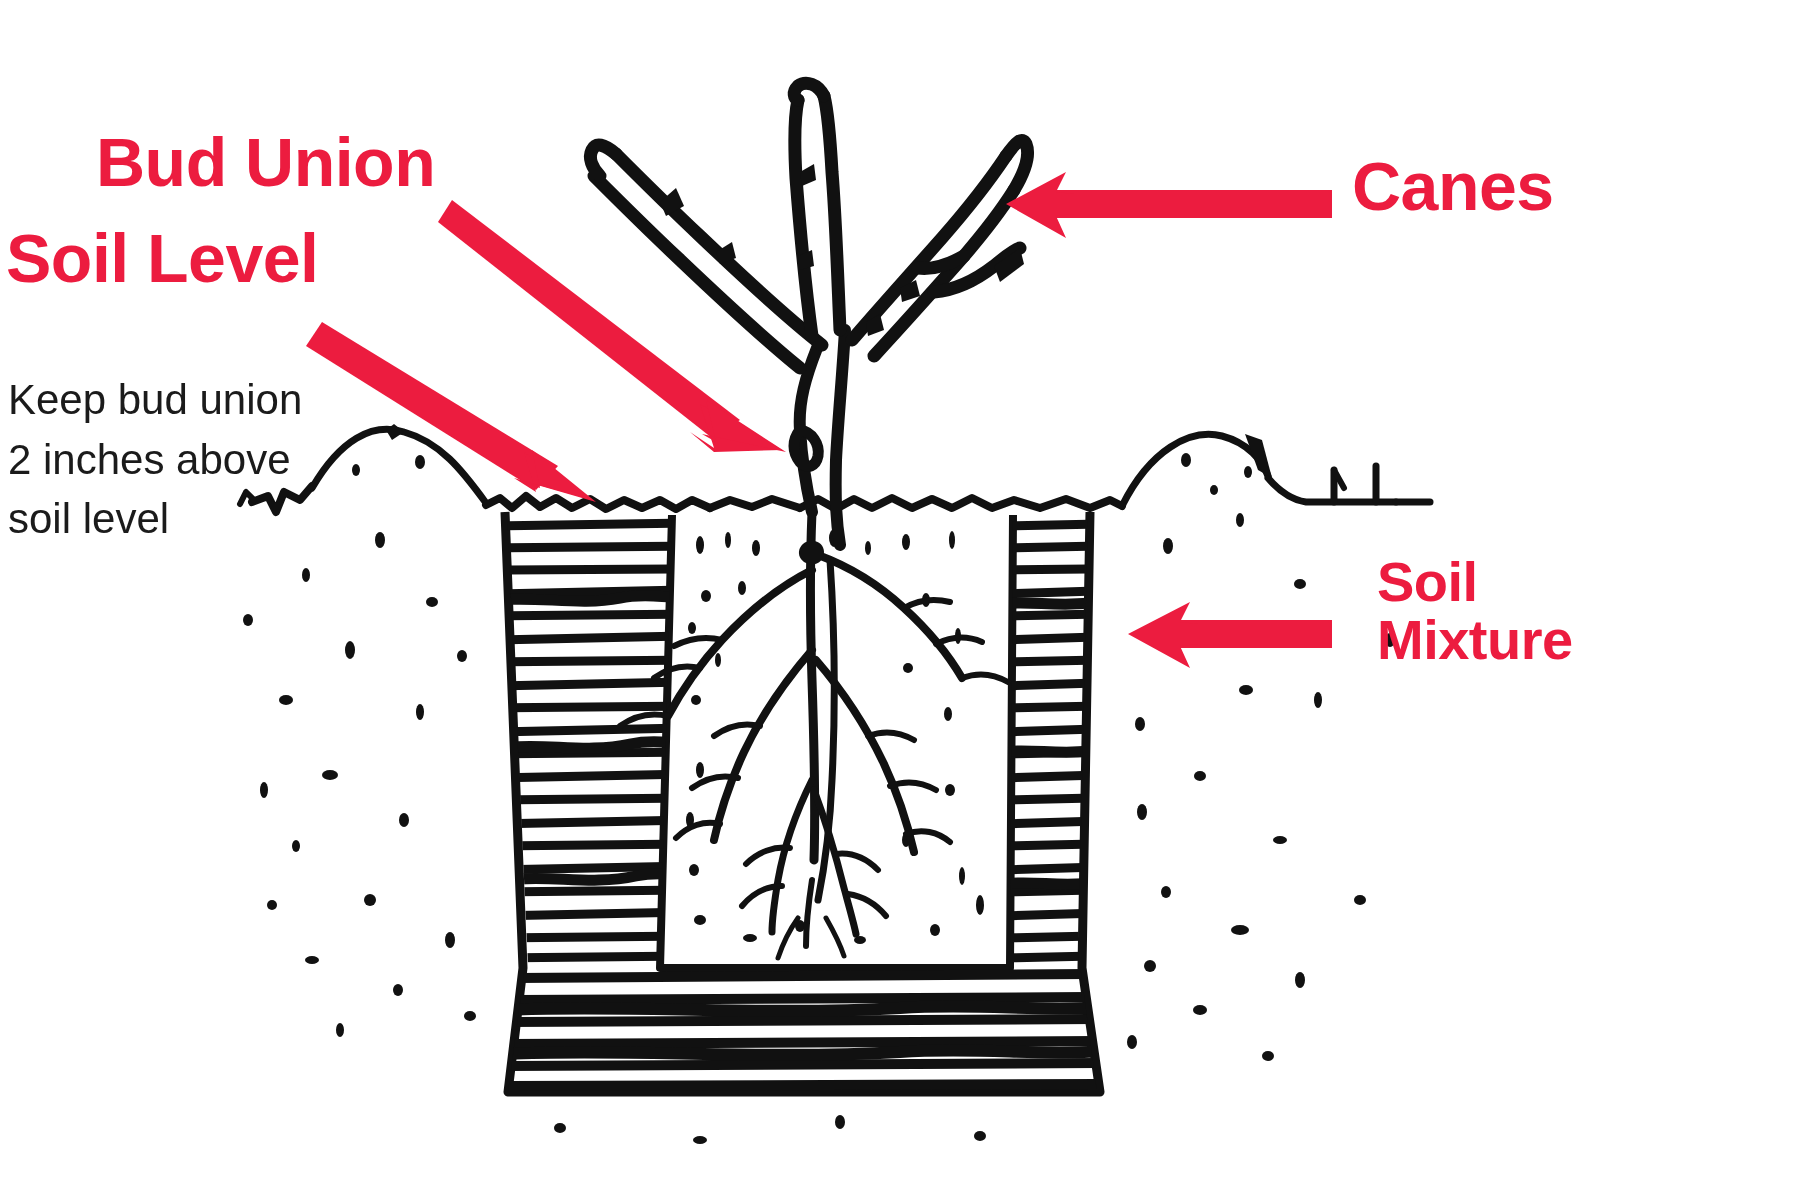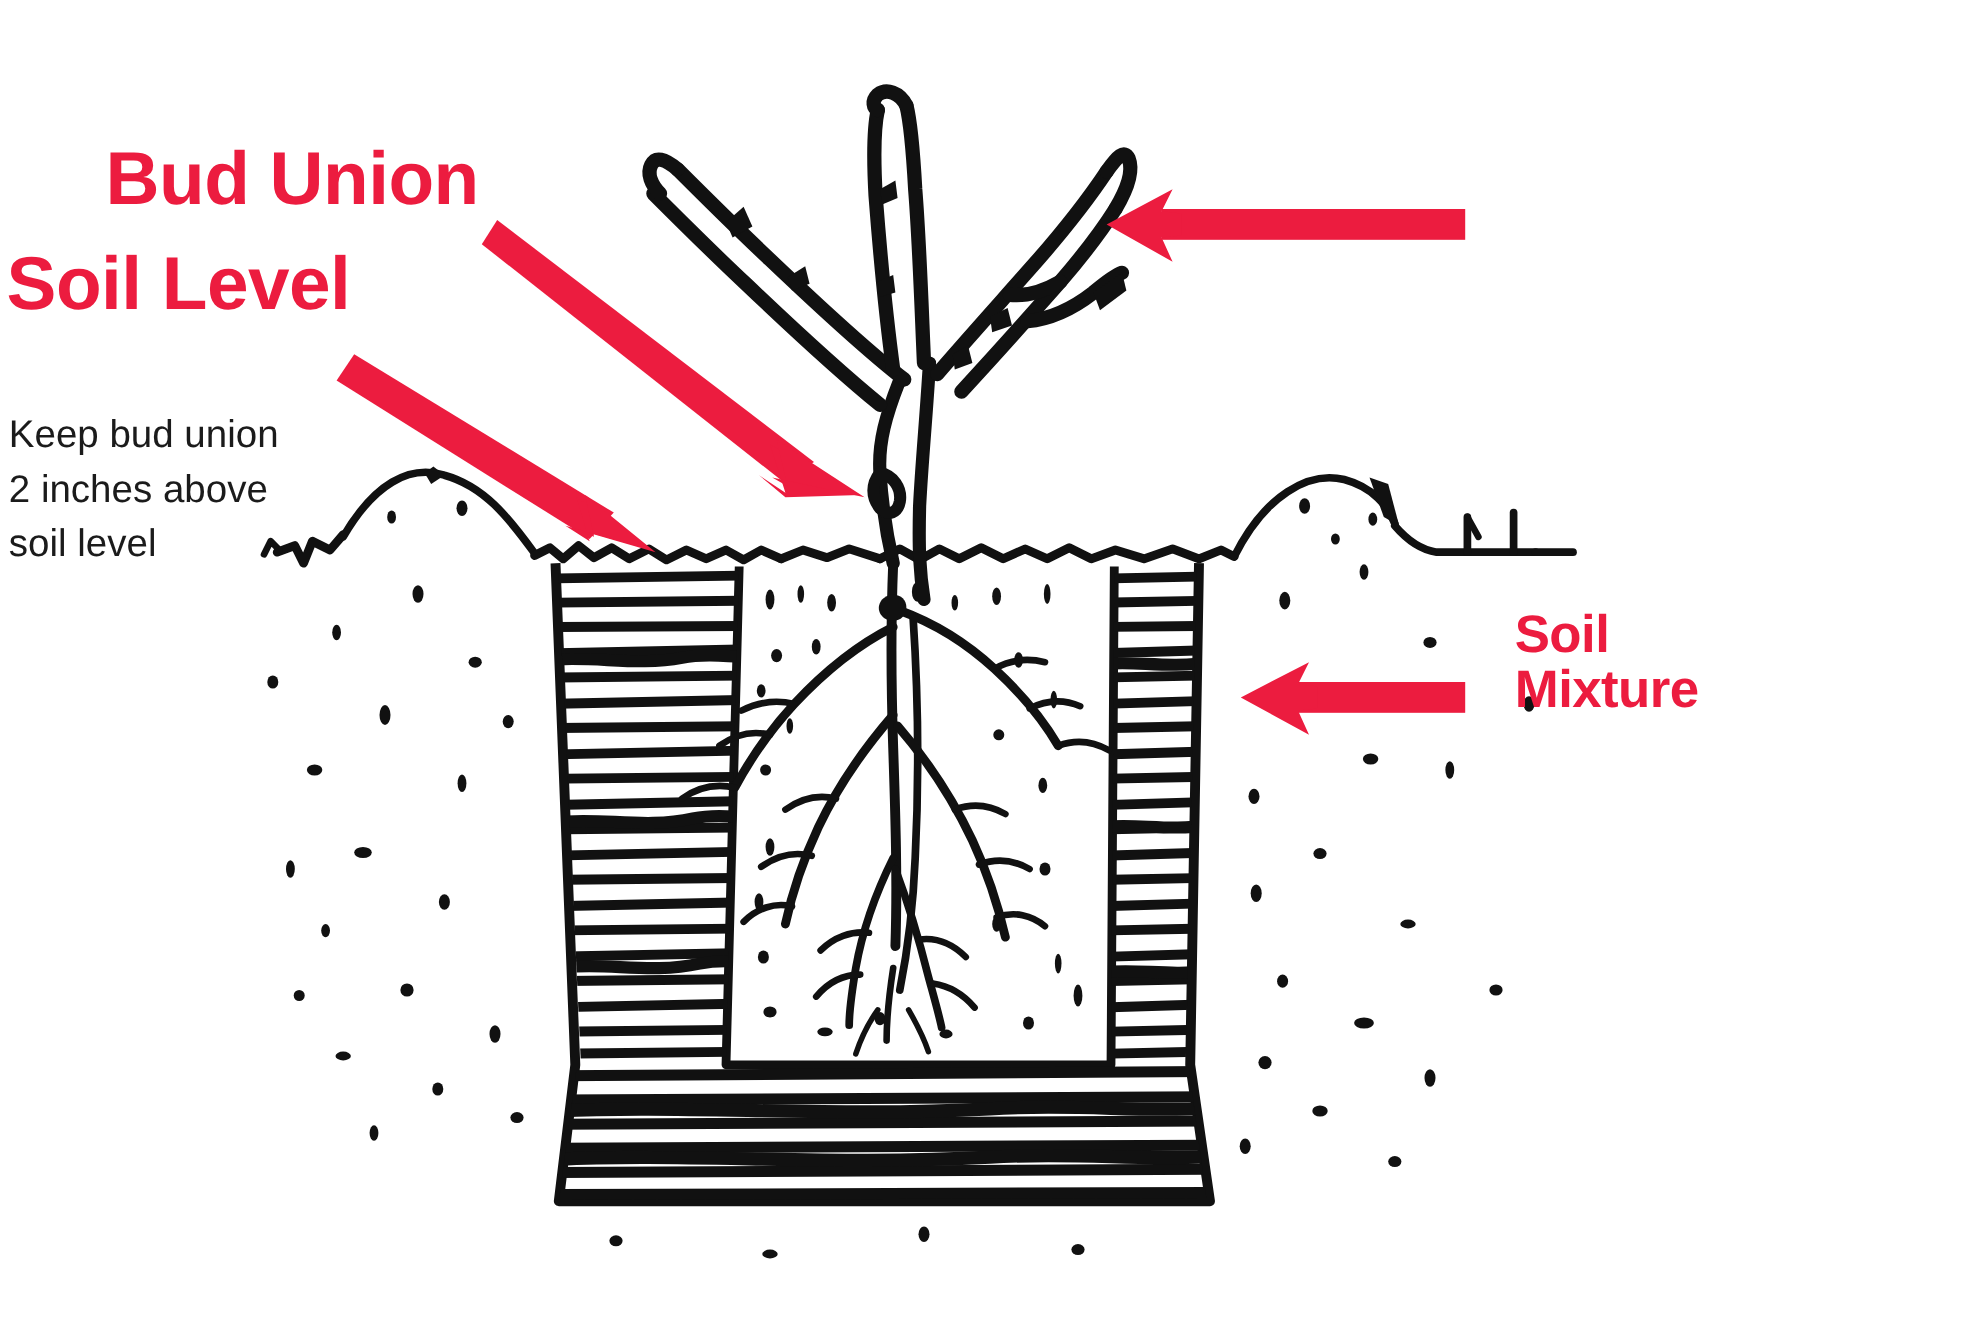--- a/index.html
+++ b/index.html
@@ -52,29 +52,29 @@
     font-size: 68px;
   }
   #label-canes {
     left: 1352px;
     top: 152px;
     font-size: 68px;
   }
   #label-soil-mixture {
     left: 1377px;
     top: 553px;
-    font-size: 48px;
+    font-size: 56px;
     line-height: 1.04;
   }
 
   #note-soil-level {
     position: absolute;
     left: 8px;
     top: 370px;
-    font-size: 35px;
+    font-size: 42px;
     color: #1b1b1b;
     line-height: 1.42;
     white-space: pre-line;
     font-weight: 400;
   }
 
   #mixture-list {
     position: absolute;
     left: 1377px;
     top: 730px;
@@ -410,19 +410,20 @@
   </svg>
 
   <div class="label-red" id="label-bud-union">Bud Union</div>
 
   <div class="label-red" id="label-soil-level">Soil Level</div>
 
   <div id="note-soil-level">Keep bud union
 2 inches above
 soil level</div>
 
+  <div class="label-red" id="label-canes">Canes</div>
 
   <div class="label-red" id="label-soil-mixture"><span>Soil</span><br><span>Mixture</span></div>
 
   <ul id="mixture-list">
   </ul>
 
 </div>
 
 </body></html>

